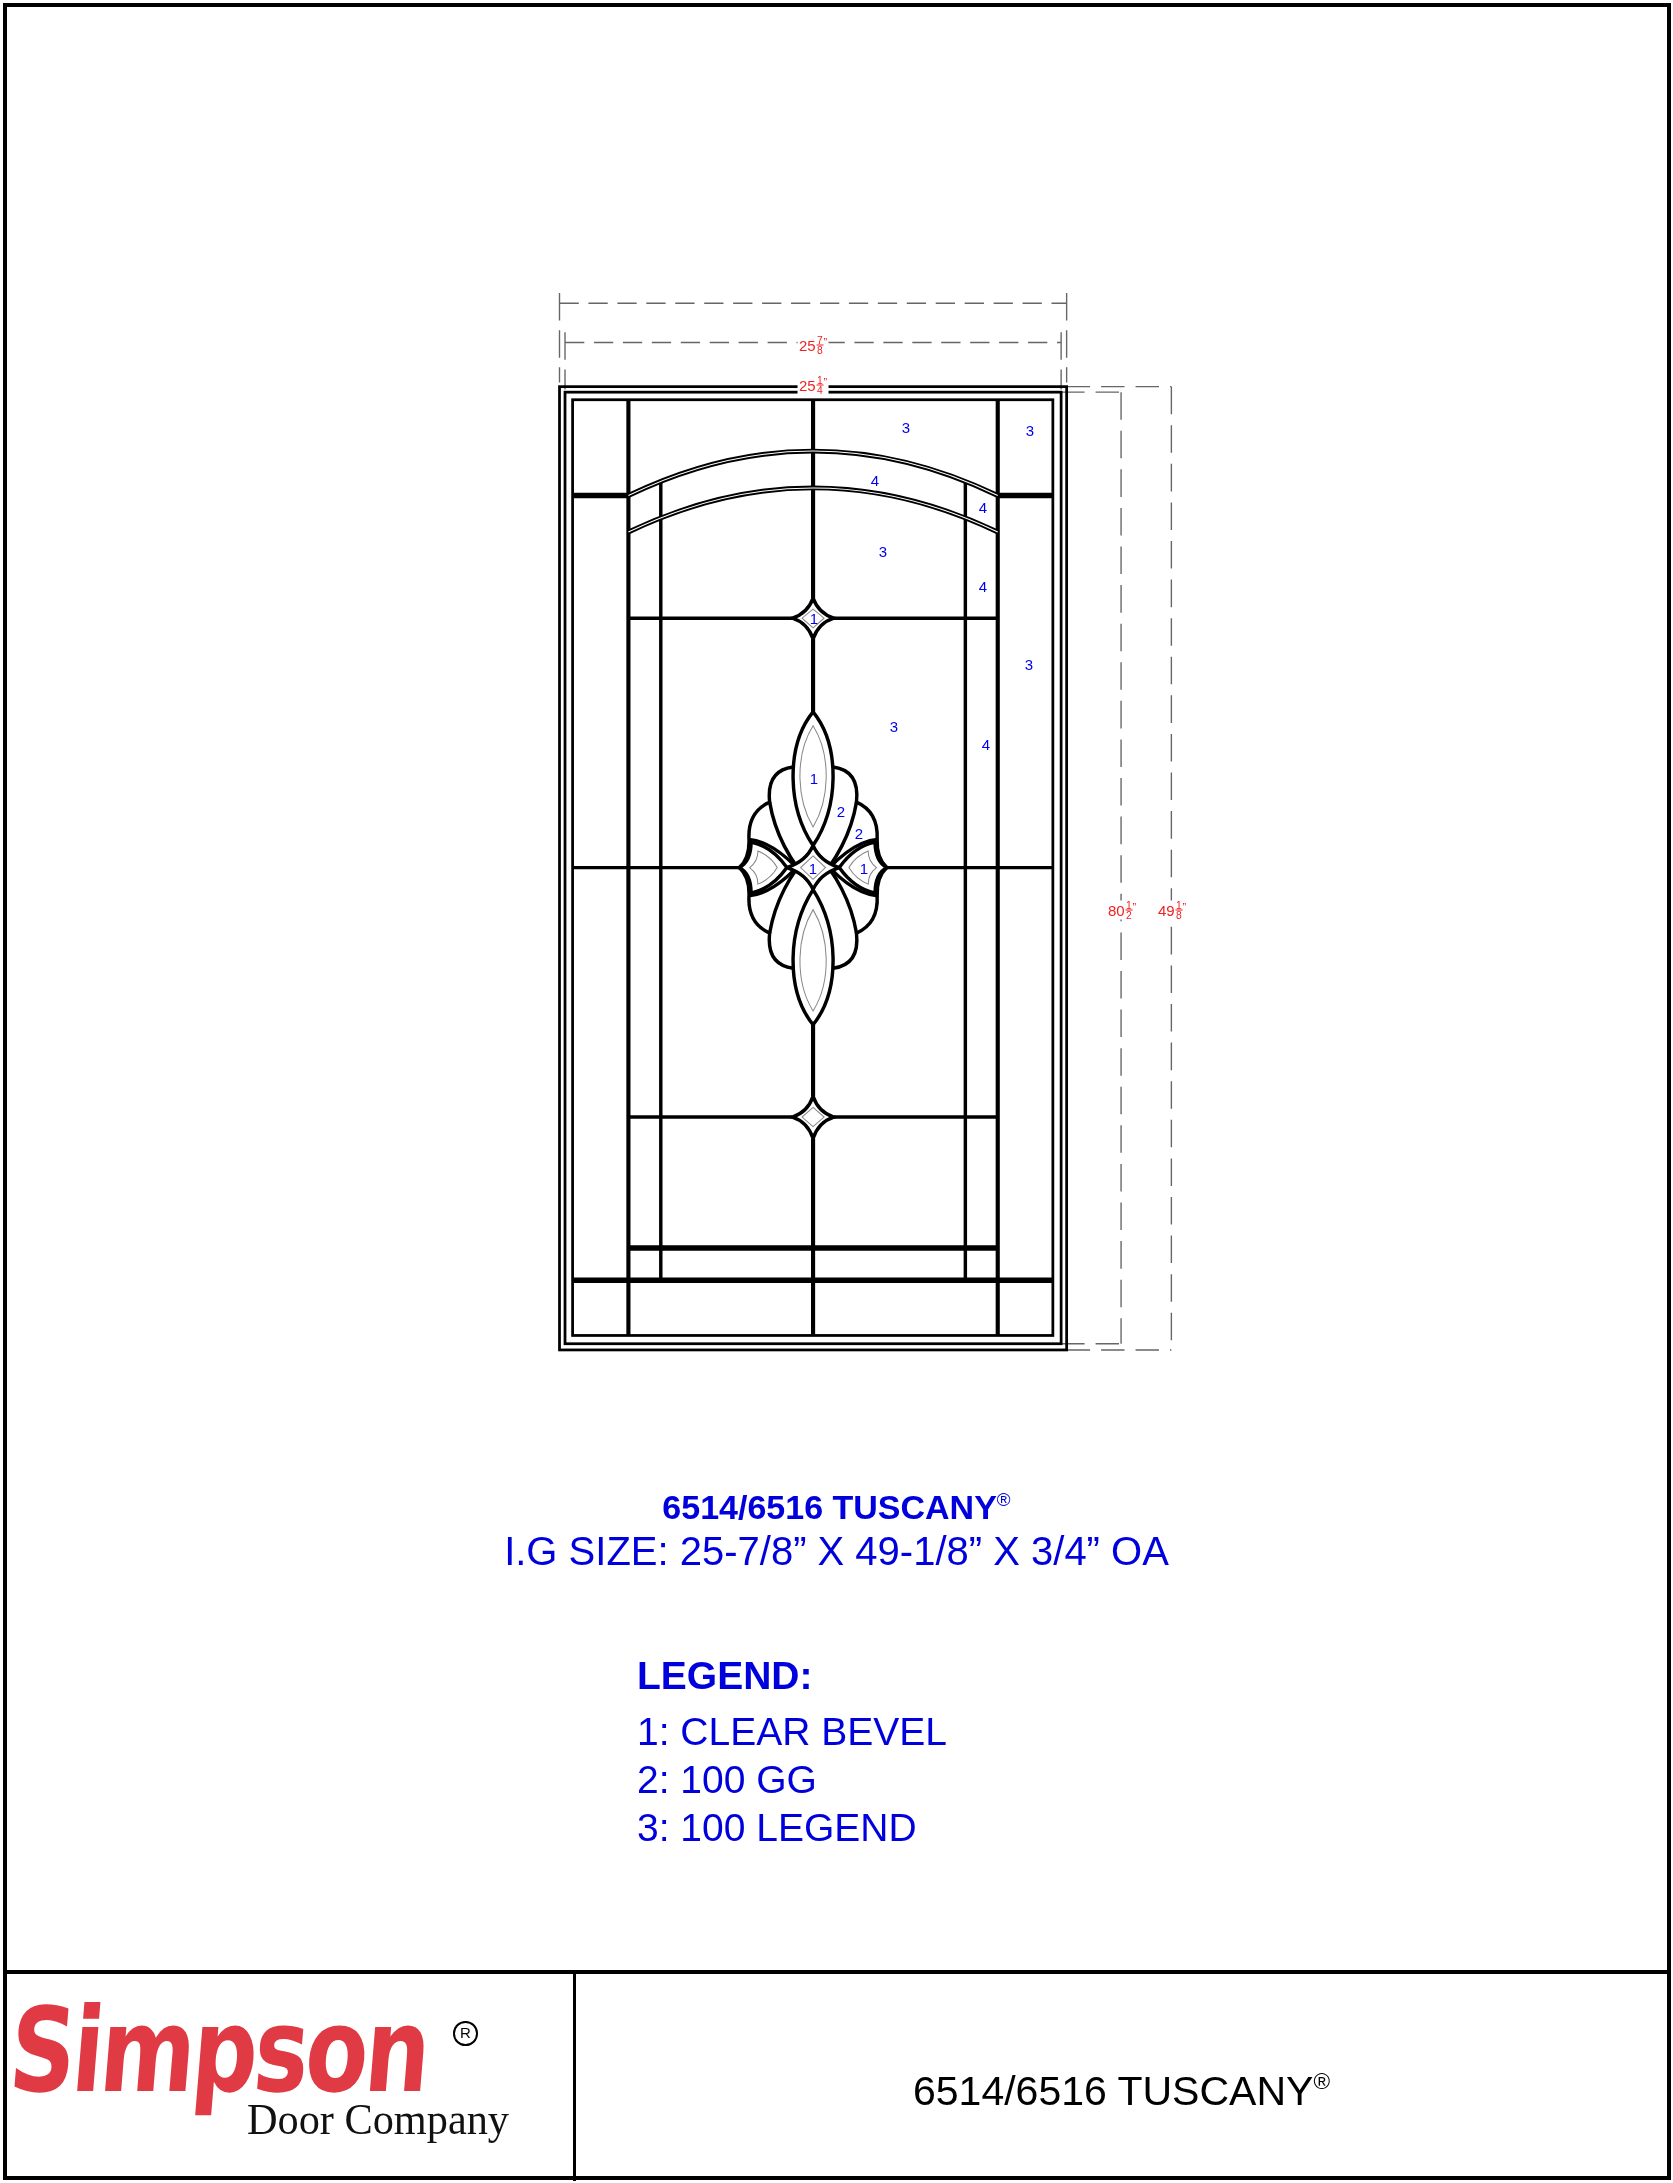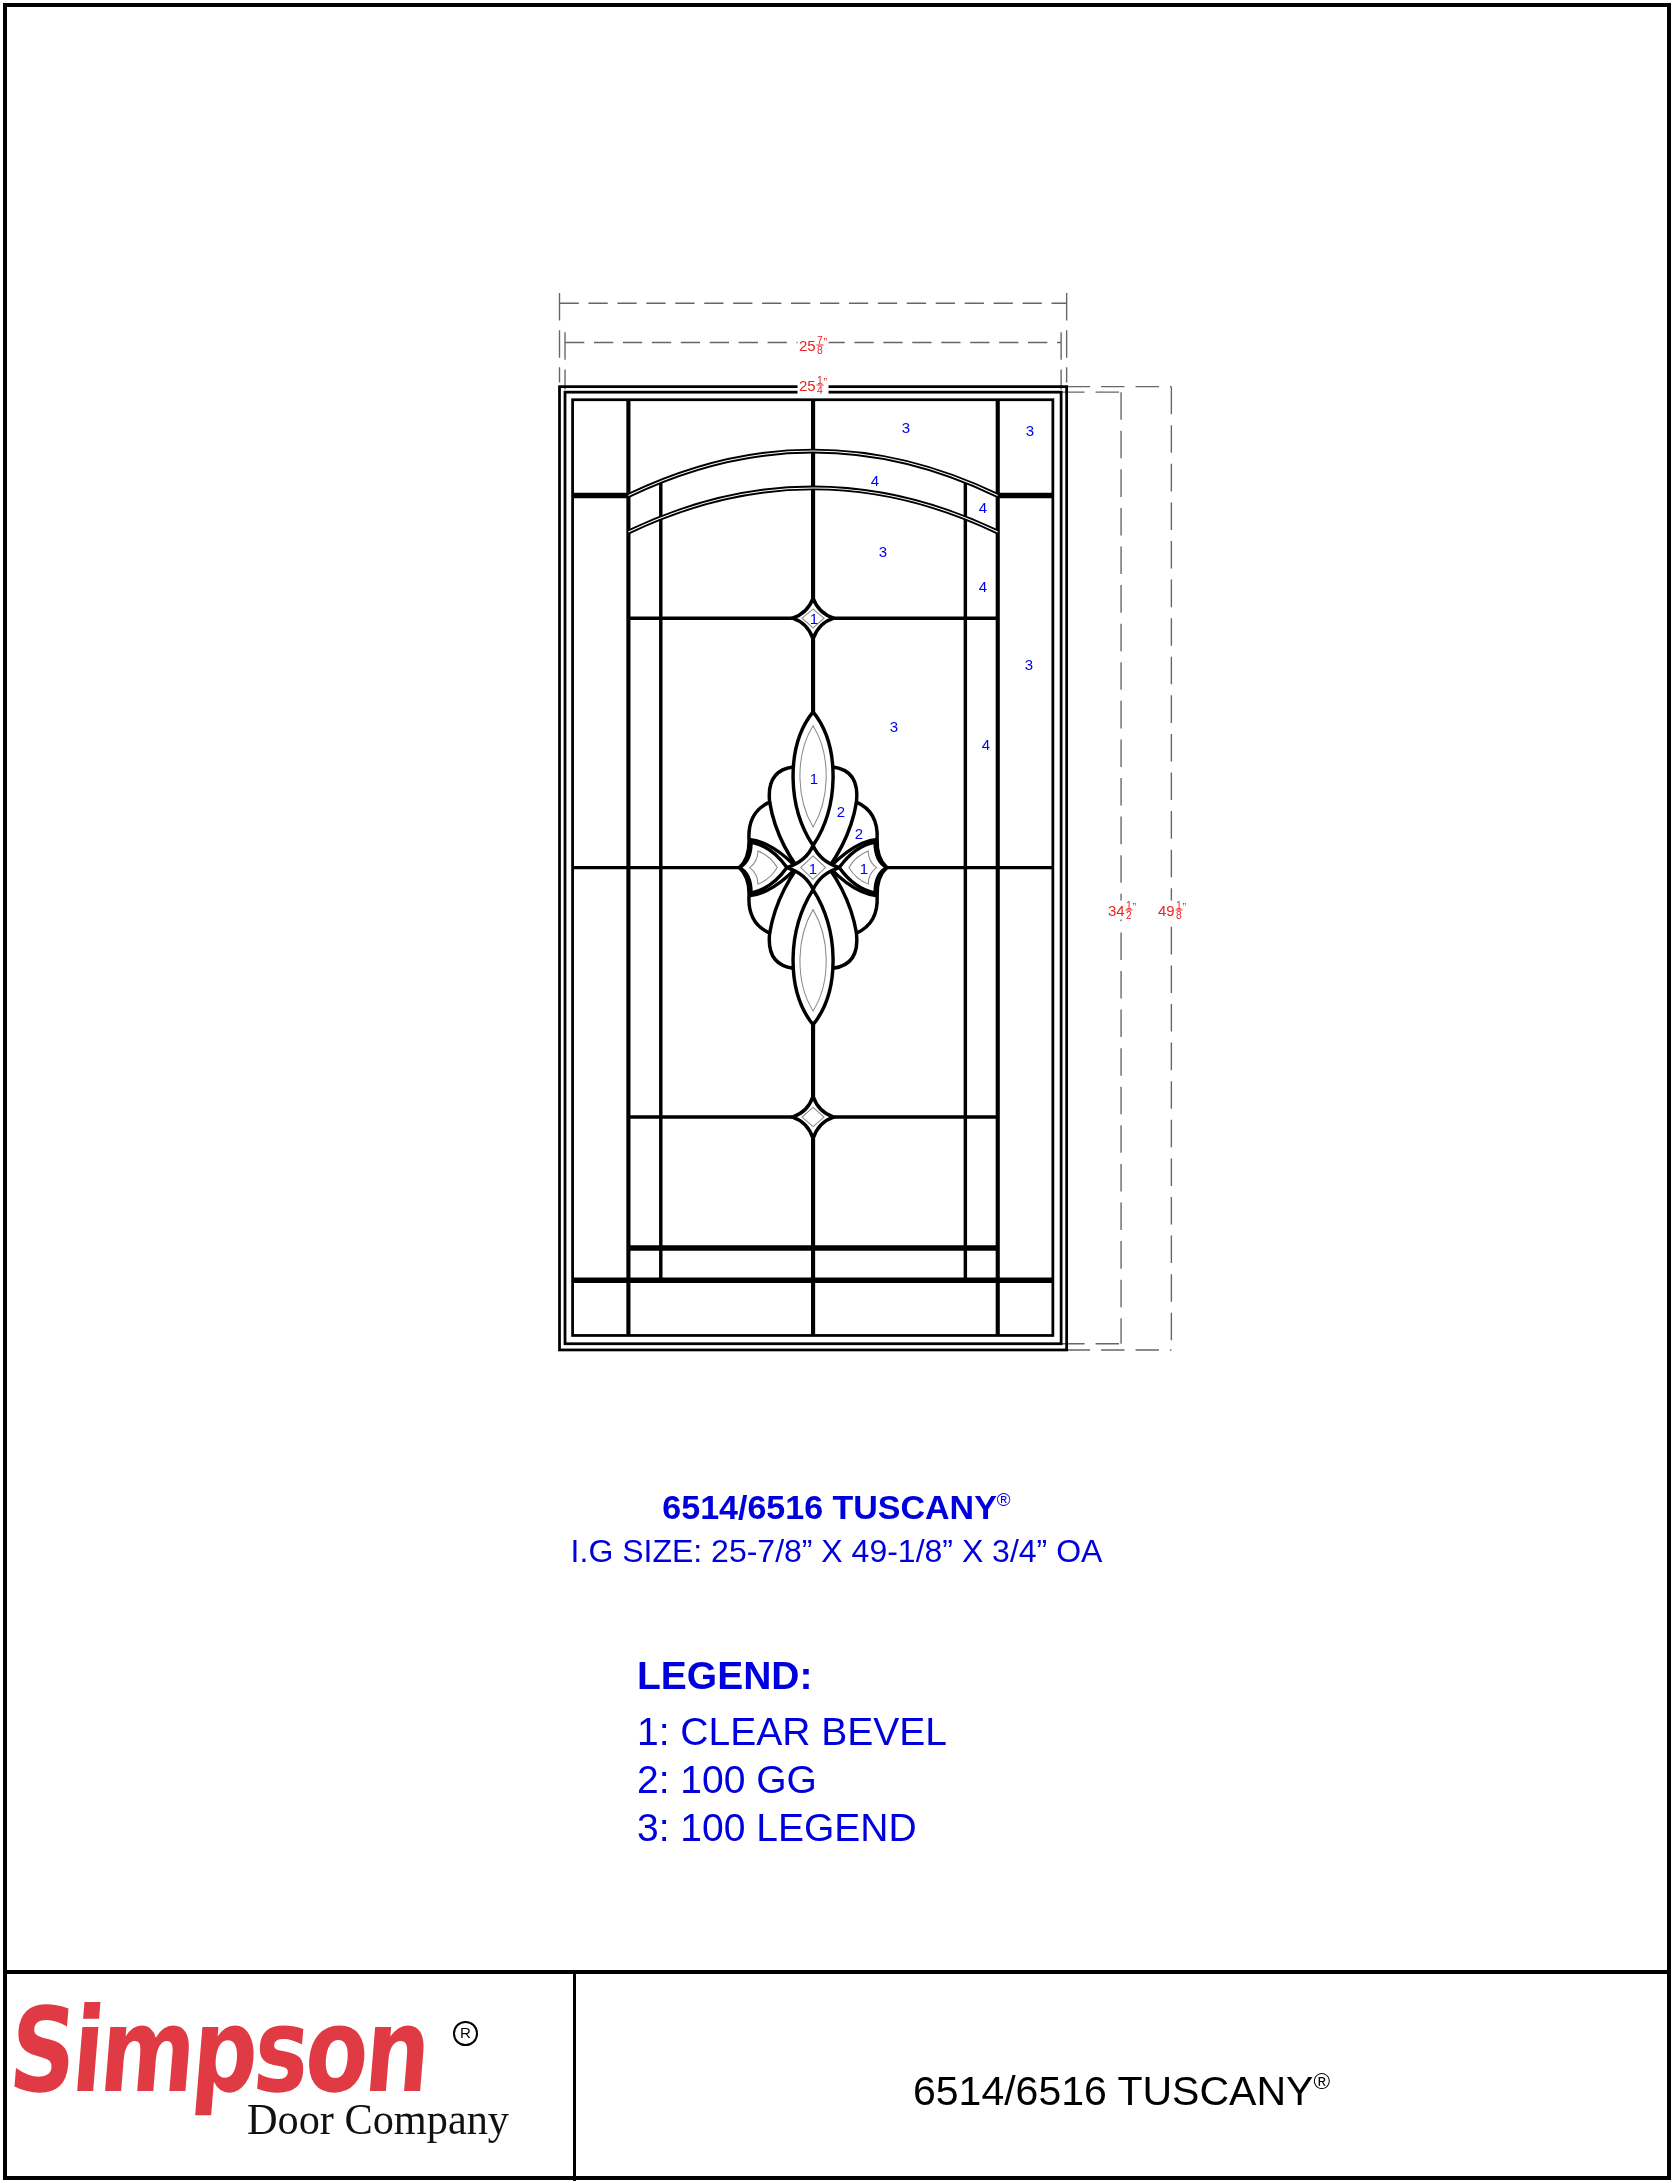--- a/index.html
+++ b/index.html
@@ -8,21 +8,21 @@
   .drawing { position: absolute; left: 0; top: 0; width: 1673px; height: 1585px; }
   .mat-label { position: absolute; color: #0000ee; font-size: 15px; line-height: 15px; transform: translate(-50%, -50%); font-family: "Liberation Sans", sans-serif; }
   .dim-label { position: absolute; color: #ee2222; font-size: 15px; line-height: 15px; font-family: "Liberation Sans", sans-serif; transform: translate(-50%, -50%); background: #fff; padding: 0 1.4px; white-space: nowrap; display: flex; align-items: center; margin-top: 42px; }
   .dim-label .whole { font-size: 15px; }
   .dim-label .frac { display: inline-flex; flex-direction: column; align-items: center; font-size: 10.3px; line-height: 9px; margin-left: 0.7px; }
   .dim-label .frac .num { border-bottom: 0.7px solid #ee2222; padding: 0 0.7px; }
   .dim-label .inch { font-size: 11px; align-self: flex-start; margin-top: -1.4px; }
 
   .title { position: absolute; left: 0; width: 1673px; top: 1480px; text-align: center; color: #0000dd; font-weight: bold; font-size: 34px; line-height: 39px; }
   .title sup, .footer-title sup { font-size: 0.55em; vertical-align: 0.7em; font-weight: normal; }
-  .subtitle { position: absolute; left: 0; width: 1673px; top: 1534px; text-align: center; color: #0000dd; font-size: 32px; line-height: 34px; }
+  .subtitle { position: absolute; left: 0; width: 1673px; top: 1534px; text-align: center; color: #0000dd; font-size: 40px; line-height: 34px; }
   .legend { position: absolute; left: 637px; top: 1654px; color: #0000dd; }
   .legend-heading { font-weight: bold; font-size: 39px; line-height: 44px; margin-bottom: 9.6px; }
   .legend-item { font-size: 39px; line-height: 48px; white-space: nowrap; }
 
   .footer { position: absolute; left: 2.8px; top: 1970px; width: 1668px; height: 4.1px; background: #000; }
   .footer-divider { position: absolute; left: 573px; top: 1970px; width: 3.4px; height: 211px; background: #000; }
   .logo { position: absolute; left: 15px; top: 1992px; width: 551px; height: 165px; }
   .logo-simpson { position: absolute; left: 0; top: 0; color: #e03a44; font-family: "DejaVu Sans", sans-serif; font-weight: bold; font-size: 117px; line-height: 117px; letter-spacing: -4.1px; transform: scaleX(0.78) skewX(-6deg); transform-origin: left top; white-space: nowrap; }
   .logo-reg { position: absolute; left: 438px; top: 29px; width: 20.7px; height: 20.7px; border: 2.1px solid #000; border-radius: 50%; font-size: 15px; line-height: 20.7px; text-align: center; font-family: "Liberation Sans", sans-serif; color: #000; }
   .logo-door { position: absolute; left: 232px; top: 103px; color: #111; font-family: "Liberation Serif", serif; font-size: 45px; line-height: 48px; white-space: nowrap; transform: scaleX(0.94); transform-origin: left top; }
@@ -137,21 +137,21 @@
 </div>
 <div class="dim-label" style="left:813px; top:343px;">
   <span class="whole">25</span>
   <span class="frac">
       <span class="num">1</span>
       <span class="den">4</span>
     </span>
   <span class="inch">”</span>
 </div>
 <div class="dim-label" style="left:1122px; top:868px;">
-  <span class="whole">34</span>
+  <span class="whole">80</span>
   <span class="frac">
       <span class="num">1</span>
       <span class="den">2</span>
     </span>
   <span class="inch">”</span>
 </div>
 <div class="dim-label" style="left:1172px; top:868px;">
   <span class="whole">49</span>
   <span class="frac">
       <span class="num">1</span>

